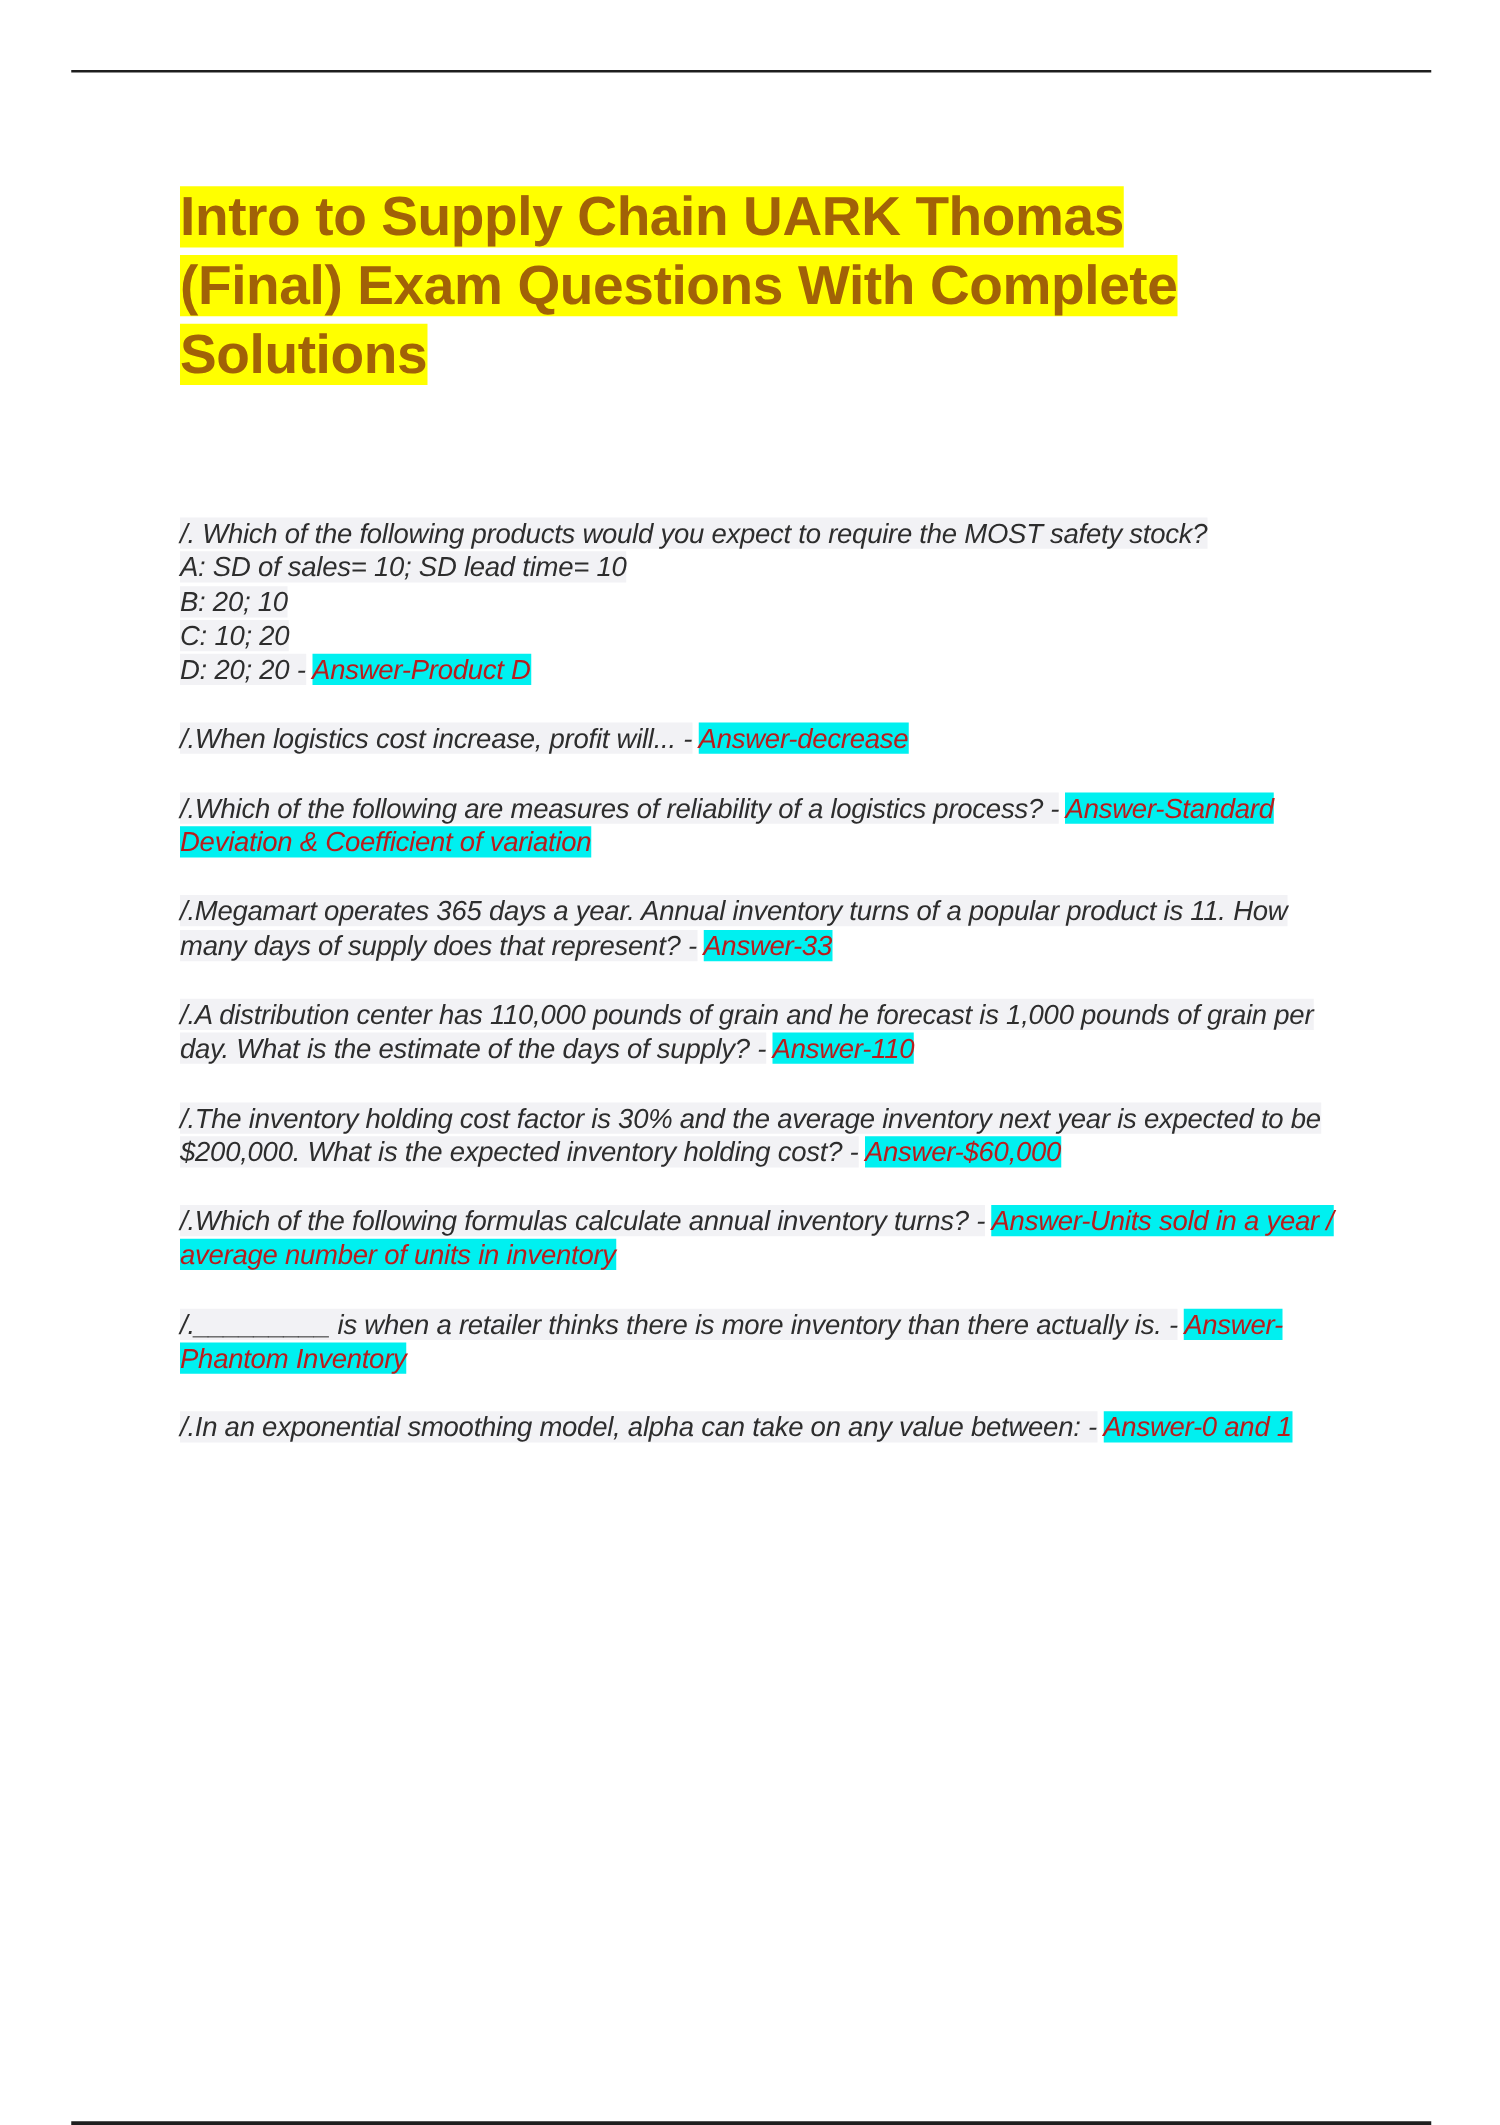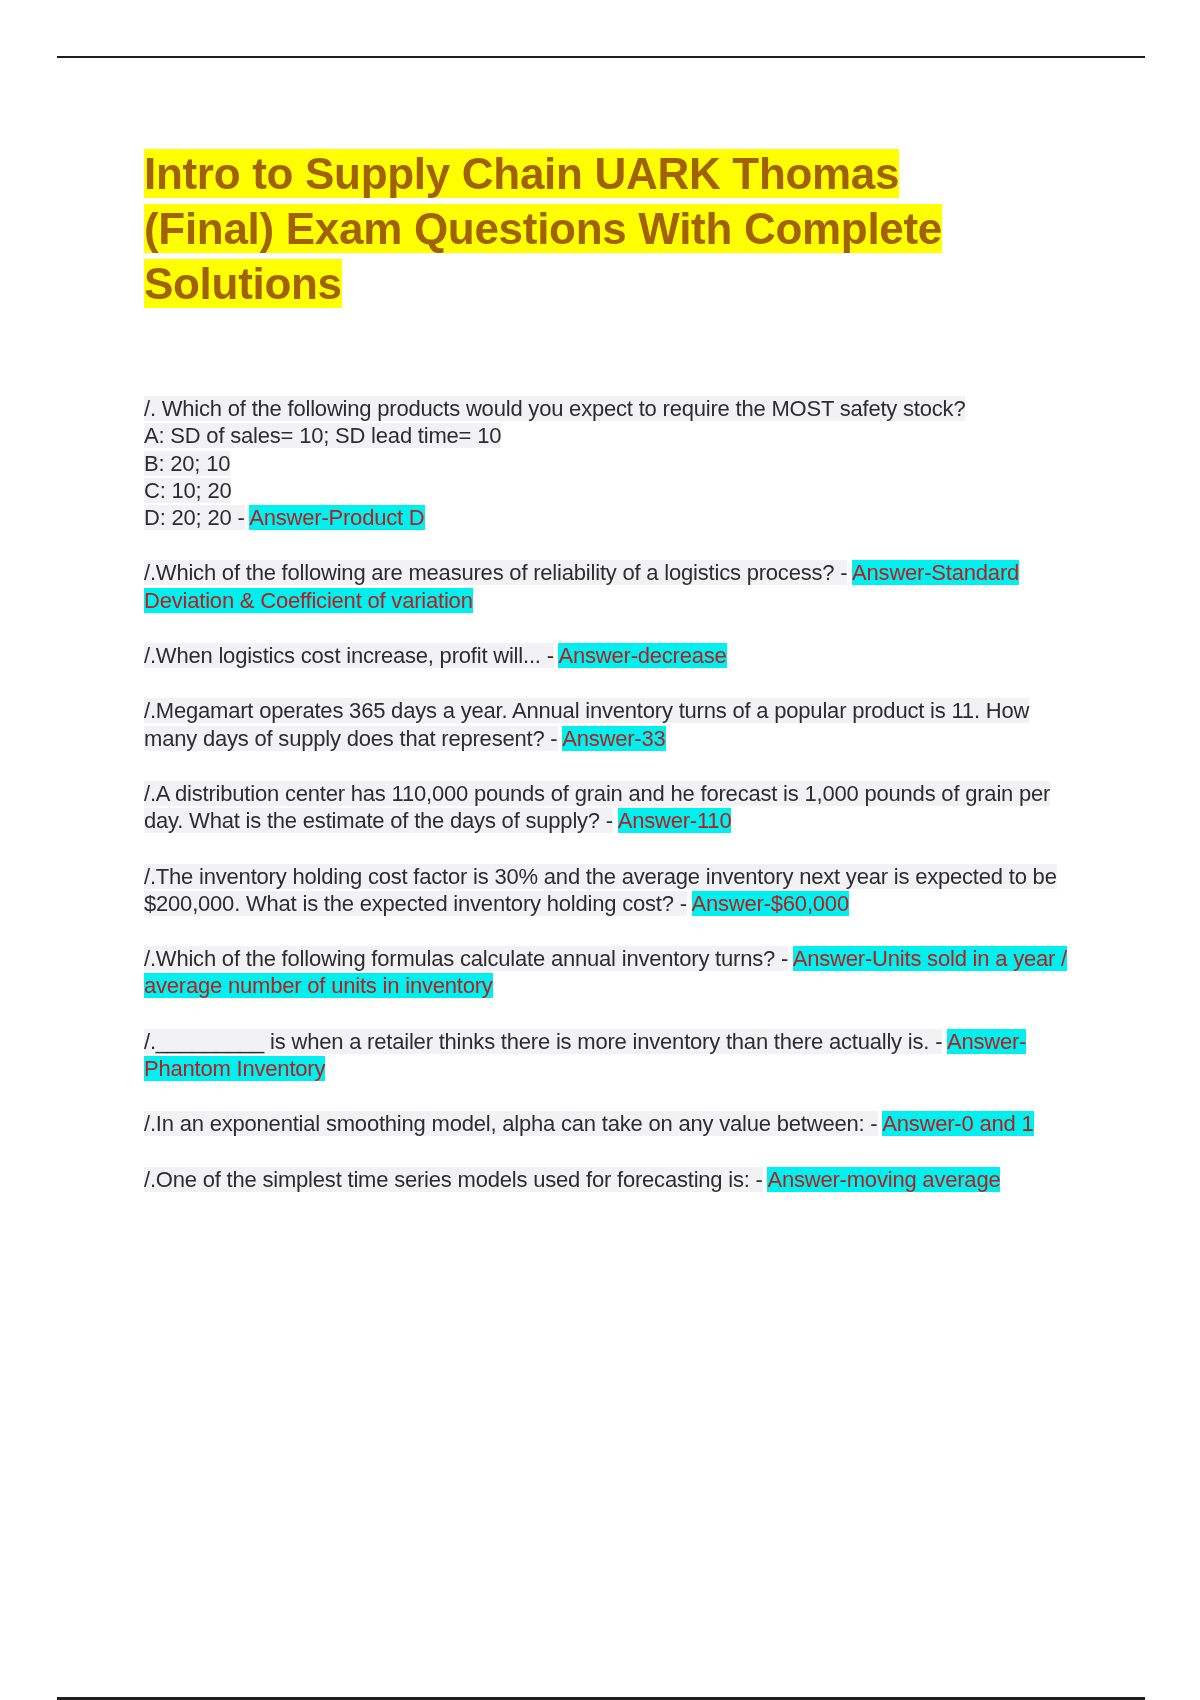--- a/index.html
+++ b/index.html
@@ -2,21 +2,21 @@
 <html><head>
   <meta charset="utf-8">
   <style>
     html, body { margin: 0; padding: 0; background: #ffffff; }
     body { width: 1200px; height: 1700px; position: relative; overflow: hidden; font-family: "Liberation Sans", sans-serif; color: #2a2a2a; }
     .rule { position: absolute; left: 57px; width: 1088px; height: 2px; background: #1e1e1e; }
     .rule.top { top: 56px; }
     .rule.bottom { top: 1697px; height: 3px; }
     .title { position: absolute; left: 144px; top: 146px; width: 920px; font-size: 44px; font-weight: bold; line-height: 55px; color: #a16207; letter-spacing: -0.3px; }
     .title .hl { background: #ffff00; }
-    .content { position: absolute; left: 144px; top: 395px; width: 940px; }
+    .content { position: absolute; left: 144px; top: 413px; width: 940px; font-style: italic; }
     .qa { font-size: 22px; line-height: 27.3px; margin: 0 0 28px 0; letter-spacing: -0.2px; color: #2d2d2d; }
     .qa .q { background: #f2f2f5; }
     .qa .ans { background: #00f0f0; color: #b91c1c; }
     .qa .opt { display: block; }
     .qa .opt span { background: #f2f2f5; }
   </style>
 </head>
 <body>
 
 <div class="rule top"></div>
@@ -31,27 +31,27 @@
 
   <div class="qa">
     <span class="opt"><span class="q">/. Which of the following products would you expect to require the MOST safety stock?</span></span>
     <span class="opt"><span>A: SD of sales= 10; SD lead time= 10</span></span>
     <span class="opt"><span>B: 20; 10</span></span>
     <span class="opt"><span>C: 10; 20</span></span>
     <span class="opt"><span>D: 20; 20 -</span> <span class="ans" style="background:#00f0f0;">Answer-Product D</span></span>
   </div>
 
   <div class="qa">
-    <span class="q">/.Which of the following are measures of reliability of a logistics process? -</span>
-    <span class="ans">Answer-Standard Deviation &amp; Coefficient of variation</span>
+    <span class="q">/.When logistics cost increase, profit will... -</span>
+    <span class="ans">Answer-decrease</span>
   </div>
 
   <div class="qa">
-    <span class="q">/.When logistics cost increase, profit will... -</span>
-    <span class="ans">Answer-decrease</span>
+    <span class="q">/.Which of the following are measures of reliability of a logistics process? -</span>
+    <span class="ans">Answer-Standard Deviation &amp; Coefficient of variation</span>
   </div>
 
   <div class="qa">
     <span class="q">/.Megamart operates 365 days a year. Annual inventory turns of a popular product is 11. How many days of supply does that represent? -</span>
     <span class="ans">Answer-33</span>
   </div>
 
 
   <div class="qa">
     <span class="q">/.A distribution center has 110,000 pounds of grain and he forecast is 1,000 pounds of grain per day. What is the estimate of the days of supply? -</span>
@@ -71,20 +71,16 @@
   <div class="qa">
     <span class="q">/._________ is when a retailer thinks there is more inventory than there actually is. -</span>
     <span class="ans">Answer-Phantom Inventory</span>
   </div>
 
   <div class="qa">
     <span class="q">/.In an exponential smoothing model, alpha can take on any value between: -</span>
     <span class="ans">Answer-0 and 1</span>
   </div>
 
-  <div class="qa">
-    <span class="q">/.One of the simplest time series models used for forecasting is: -</span>
-    <span class="ans">Answer-moving average</span>
-  </div>
 
 </div>
 
 <div class="rule bottom"></div>
 
 </body></html>

